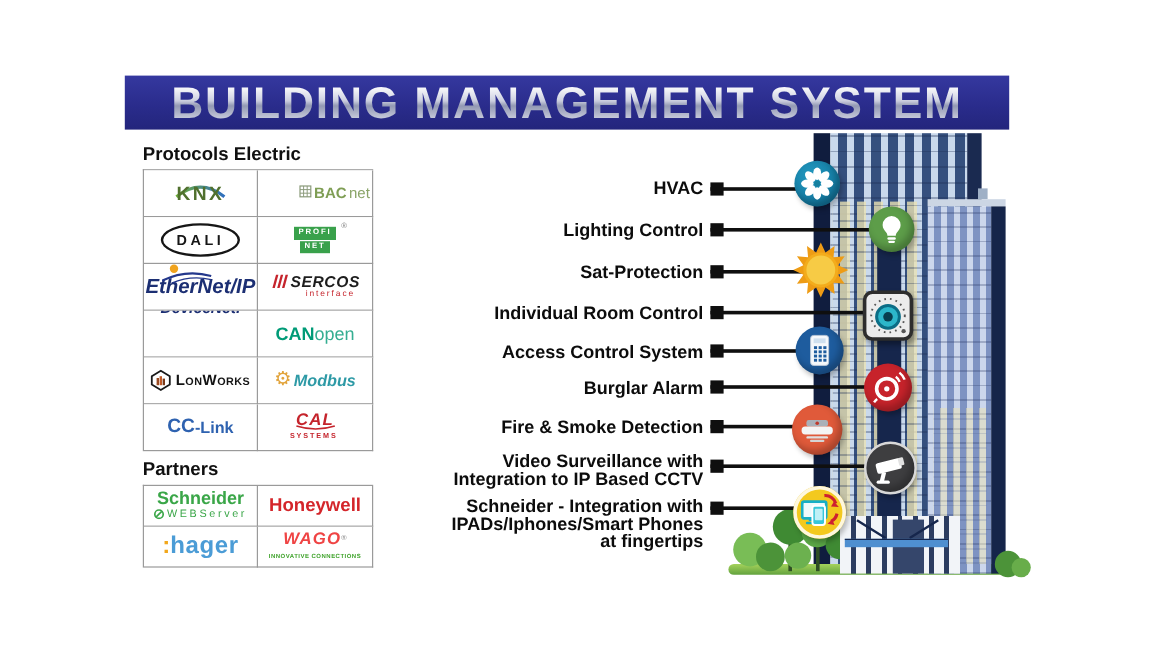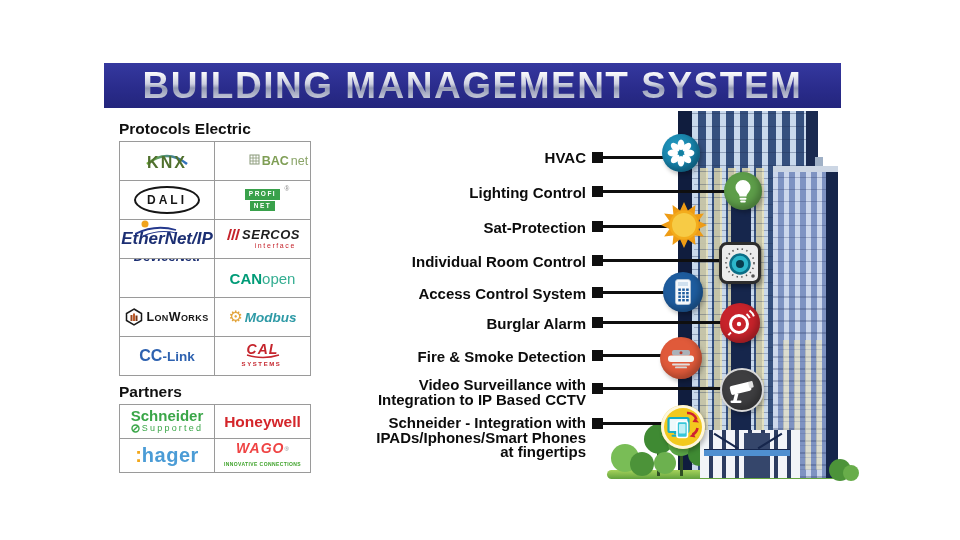--- a/index.html
+++ b/index.html
@@ -254,21 +254,21 @@
 
   <div class="grid-table xtable" style="top:404px;">
     <div class="cell">
       <div class="schneider">
         <span class="sch-1">Schneider</span>
         <div class="sch-row">
           <svg width="9" height="9" viewBox="0 0 9 9">
             <circle cx="4.5" cy="4.5" r="3.5" fill="none" stroke="#3aa648" stroke-width="1.4"></circle>
             <path d="M2.2 6.8 L6.8 2.2" stroke="#3aa648" stroke-width="1.4"></path>
           </svg>
-          <span class="sch-2">Supported</span>
+          <span class="sch-2">WEBServer</span>
         </div>
       </div>
     </div>
     <div class="cell">
       <span class="honeywell">Honeywell</span>
     </div>
     <div class="cell">
       <div class="hager">
         <span class="hg-p">:</span>
           <span class="hg-t">hager</span>

